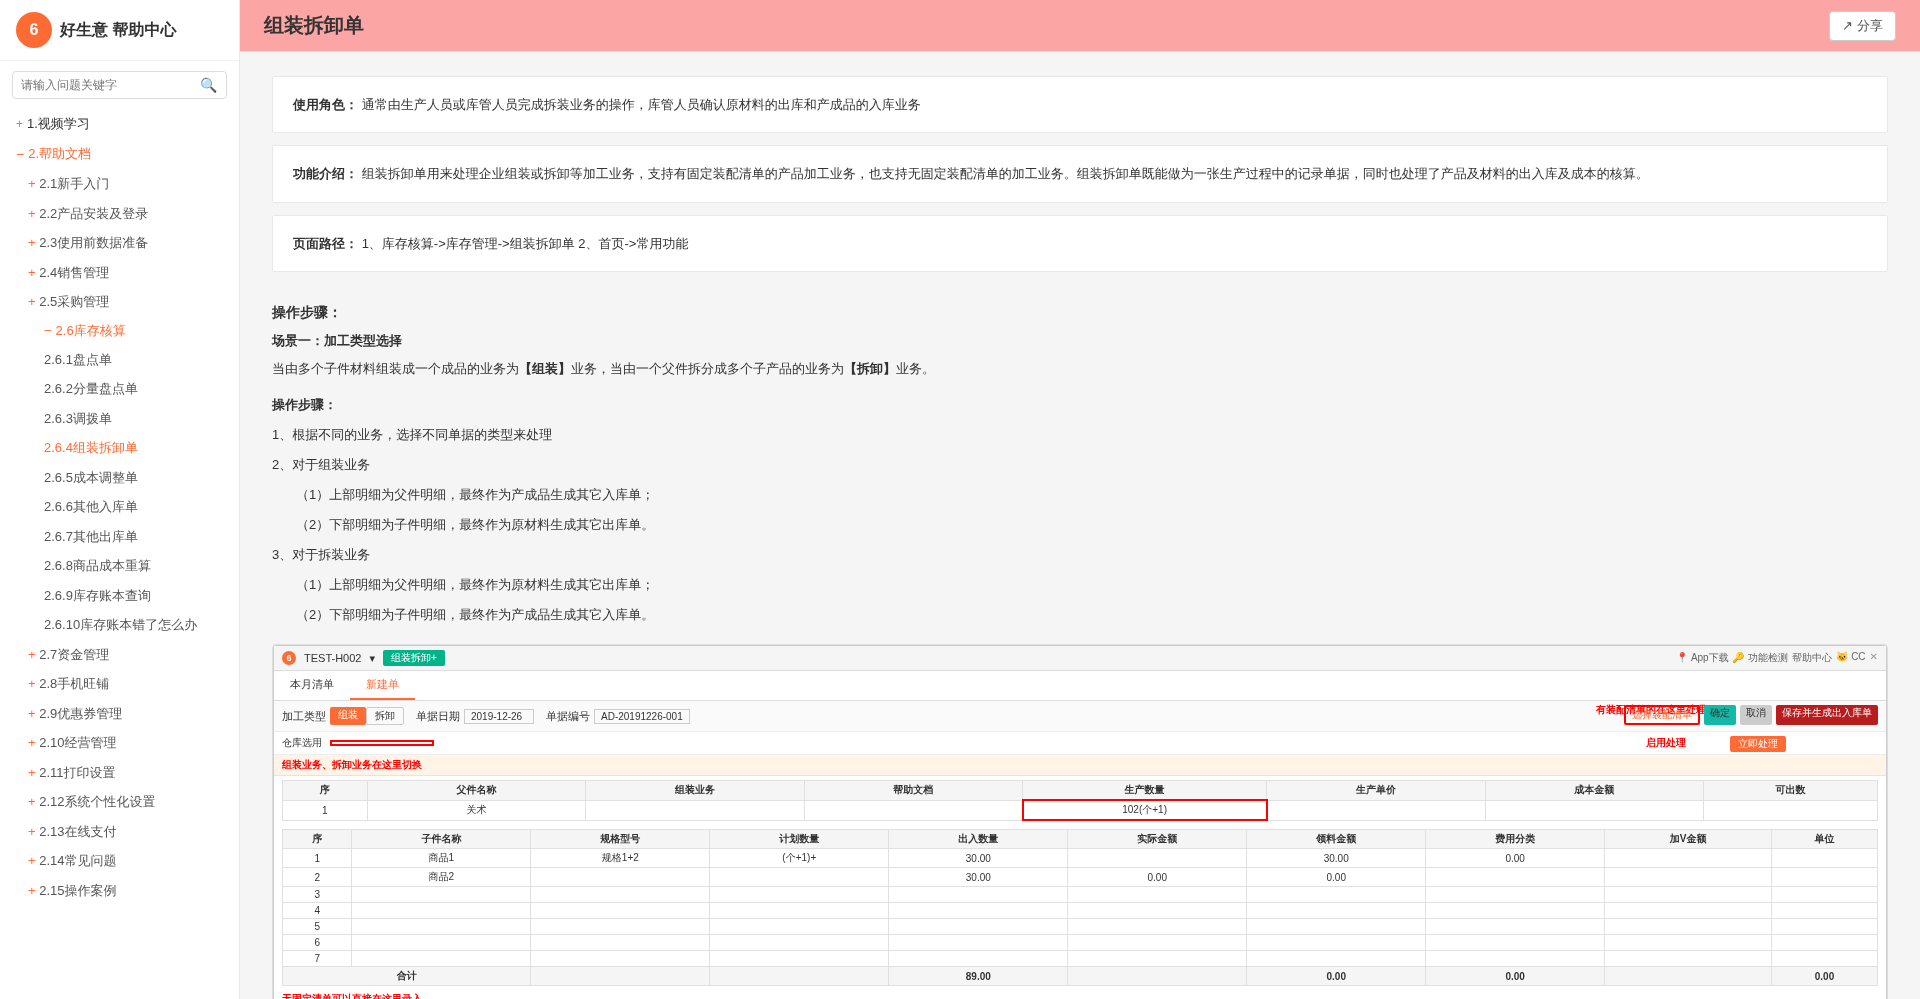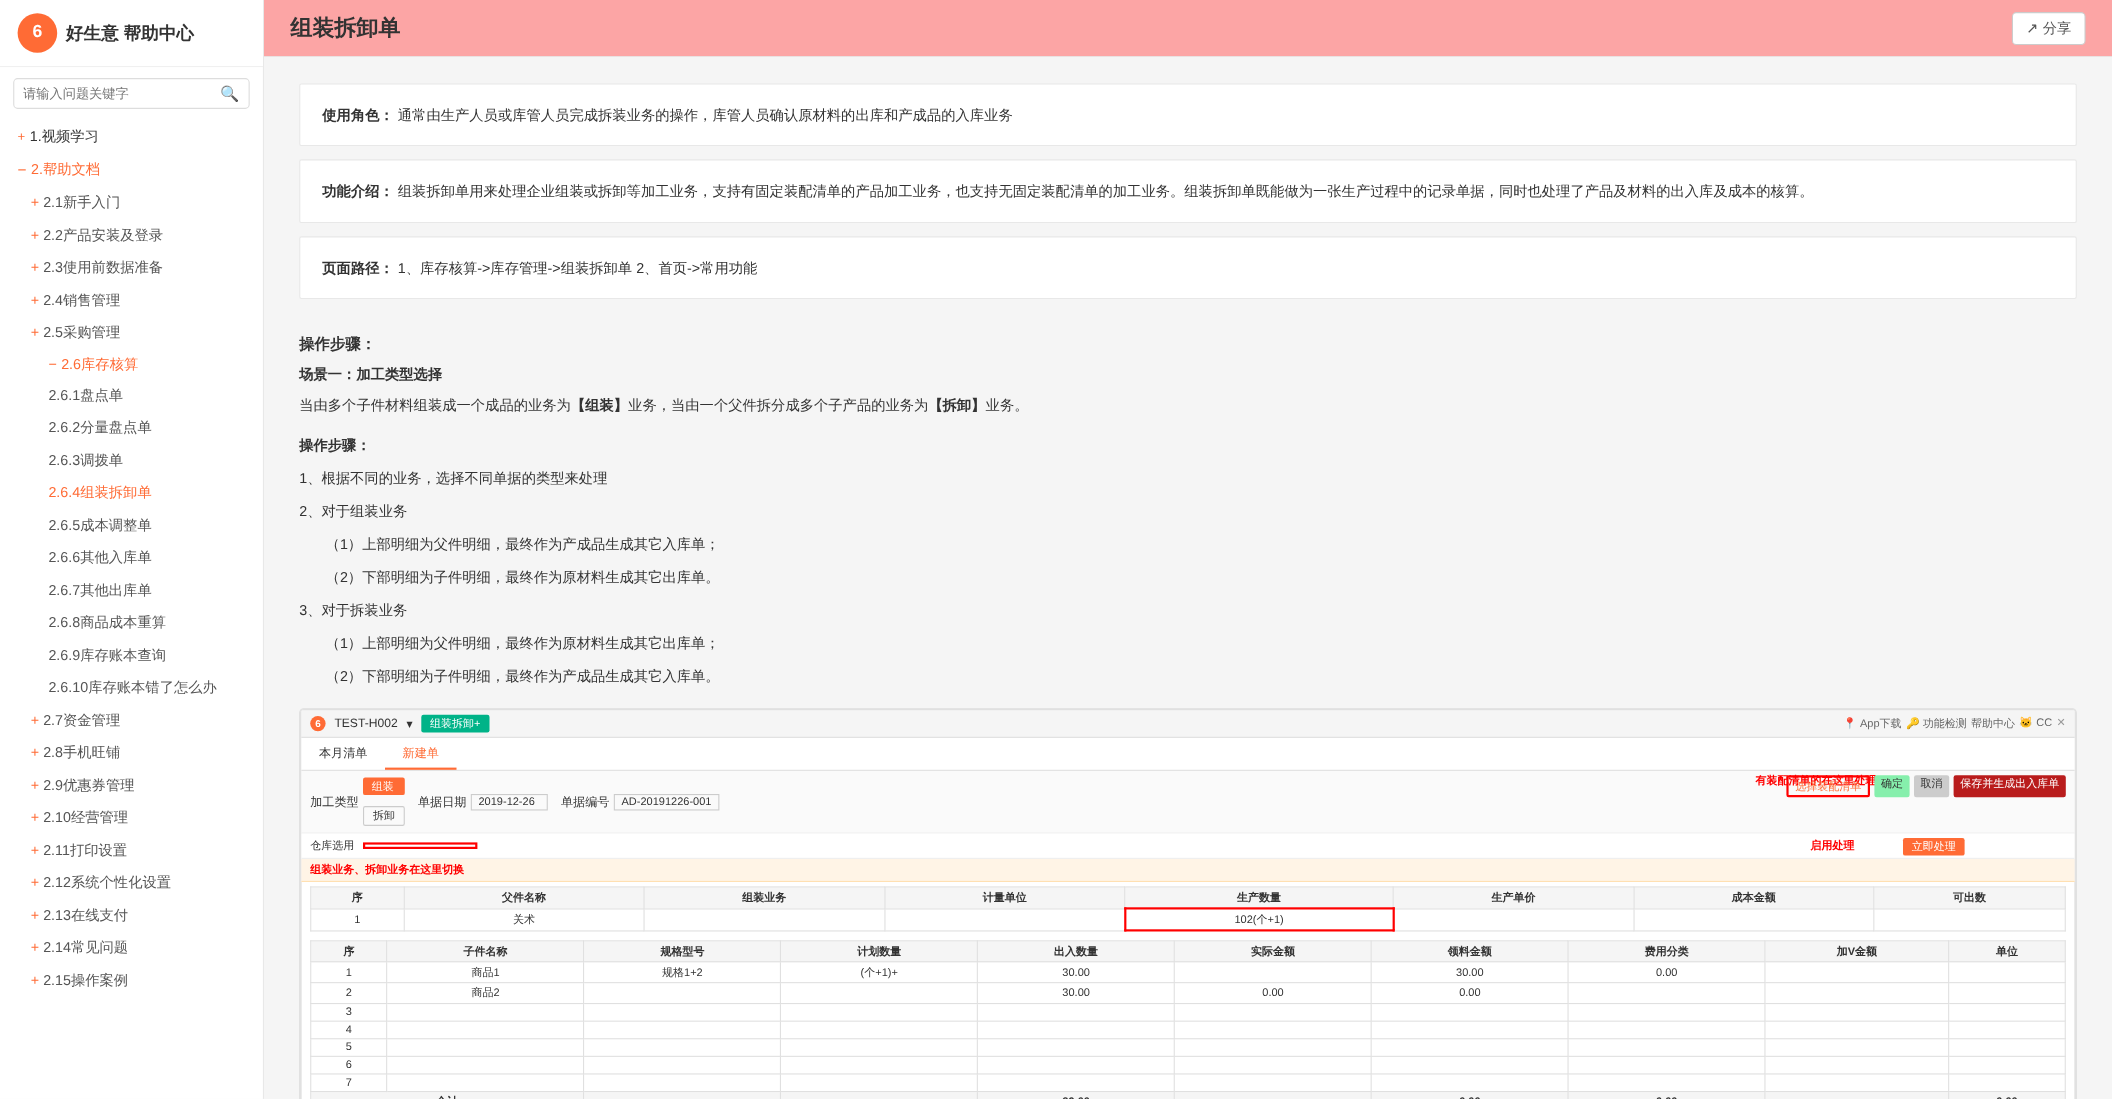--- a/index.html
+++ b/index.html
@@ -350,39 +350,39 @@
           </div>
 
           <div style="display:flex;align-items:center;padding:0;background:#fff;border-bottom:1px solid #ddd;">
             <div style="padding:6px 16px;font-size:11px;border-bottom:2px solid transparent;cursor:pointer;">本月清单</div>
             <div style="padding:6px 16px;font-size:11px;border-bottom:2px solid #ff6b35;color:#ff6b35;cursor:pointer;">新建单</div>
           </div>
 
           <div style="position:relative;padding:6px 8px;background:#fafafa;border-bottom:1px solid #eee;display:flex;flex-wrap:wrap;gap:12px;align-items:center;font-size:11px;">
             <div style="display:flex;align-items:center;gap:4px;">
               <span>加工类型</span>
-              <div style="display:flex;gap:10px;flex-direction:column;">
+              <div style="display:flex;gap:0;">
                 <div style="background:#ff6b35;color:white;padding:1px 8px;border-radius:2px;font-size:10px;">组装</div>
                 <div style="border:1px solid #ccc;padding:1px 8px;border-radius:2px;font-size:10px;">拆卸</div>
               </div>
             </div>
             <div style="display:flex;align-items:center;gap:4px;">
               <span>单据日期</span>
               <div style="border:1px solid #ccc;padding:1px 6px;font-size:10px;min-width:70px;">2019-12-26</div>
             </div>
             <div style="display:flex;align-items:center;gap:4px;">
               <span>单据编号</span>
               <div style="border:1px solid #ccc;padding:1px 6px;font-size:10px;min-width:90px;">AD-20191226-001</div>
             </div>
 
             <div style="position:absolute;top:2px;right:180px;color:red;font-size:10px;font-weight:bold;white-space:nowrap;">有装配清单的在这里处理</div>
 
             <div style="position:absolute;right:8px;top:4px;display:flex;gap:4px;">
               <div style="border:2px solid red;padding:1px 6px;font-size:10px;border-radius:2px;color:#ff6b35;cursor:pointer;">选择装配清单</div>
-              <div style="background:#86efac;padding:1px 6px;font-size:10px;border-radius:2px;cursor:pointer;">确定</div>
+              <div style="background:#14b8a6;padding:1px 6px;font-size:10px;border-radius:2px;cursor:pointer;">确定</div>
               <div style="background:#ccc;padding:1px 6px;font-size:10px;border-radius:2px;cursor:pointer;">取消</div>
               <div style="background:#b91c1c;color:white;padding:1px 6px;font-size:10px;border-radius:2px;cursor:pointer;">保存并生成出入库单</div>
             </div>
           </div>
 
           <div style="position:relative;padding:4px 8px;background:#fff;border-bottom:1px solid #eee;font-size:10px;display:flex;align-items:center;gap:8px;">
             <span>仓库选用</span>
             <div style="border:2px solid red;padding:1px 50px;font-size:10px;"></div>
 
             <div style="color:red;font-size:10px;font-weight:bold;position:absolute;right:200px;top:4px;">启用处理</div>
@@ -393,21 +393,21 @@
             <span style="color:red;font-weight:bold;">组装业务、拆卸业务在这里切换</span>
           </div>
 
           <div style="padding:4px 8px;">
             <table class="mock-table" style="font-size:10px;">
               <thead>
                 <tr>
                   <th>序</th>
                   <th>父件名称</th>
                   <th>组装业务</th>
-                  <th>计量单位</th>
+                  <th>帮助文档</th>
                   <th>生产数量</th>
                   <th>生产单价</th>
                   <th>成本金额</th>
                   <th>可出数</th>
                 </tr>
               </thead>
               <tbody>
                 <tr>
                   <td>1</td>
                   <td>关术</td>

